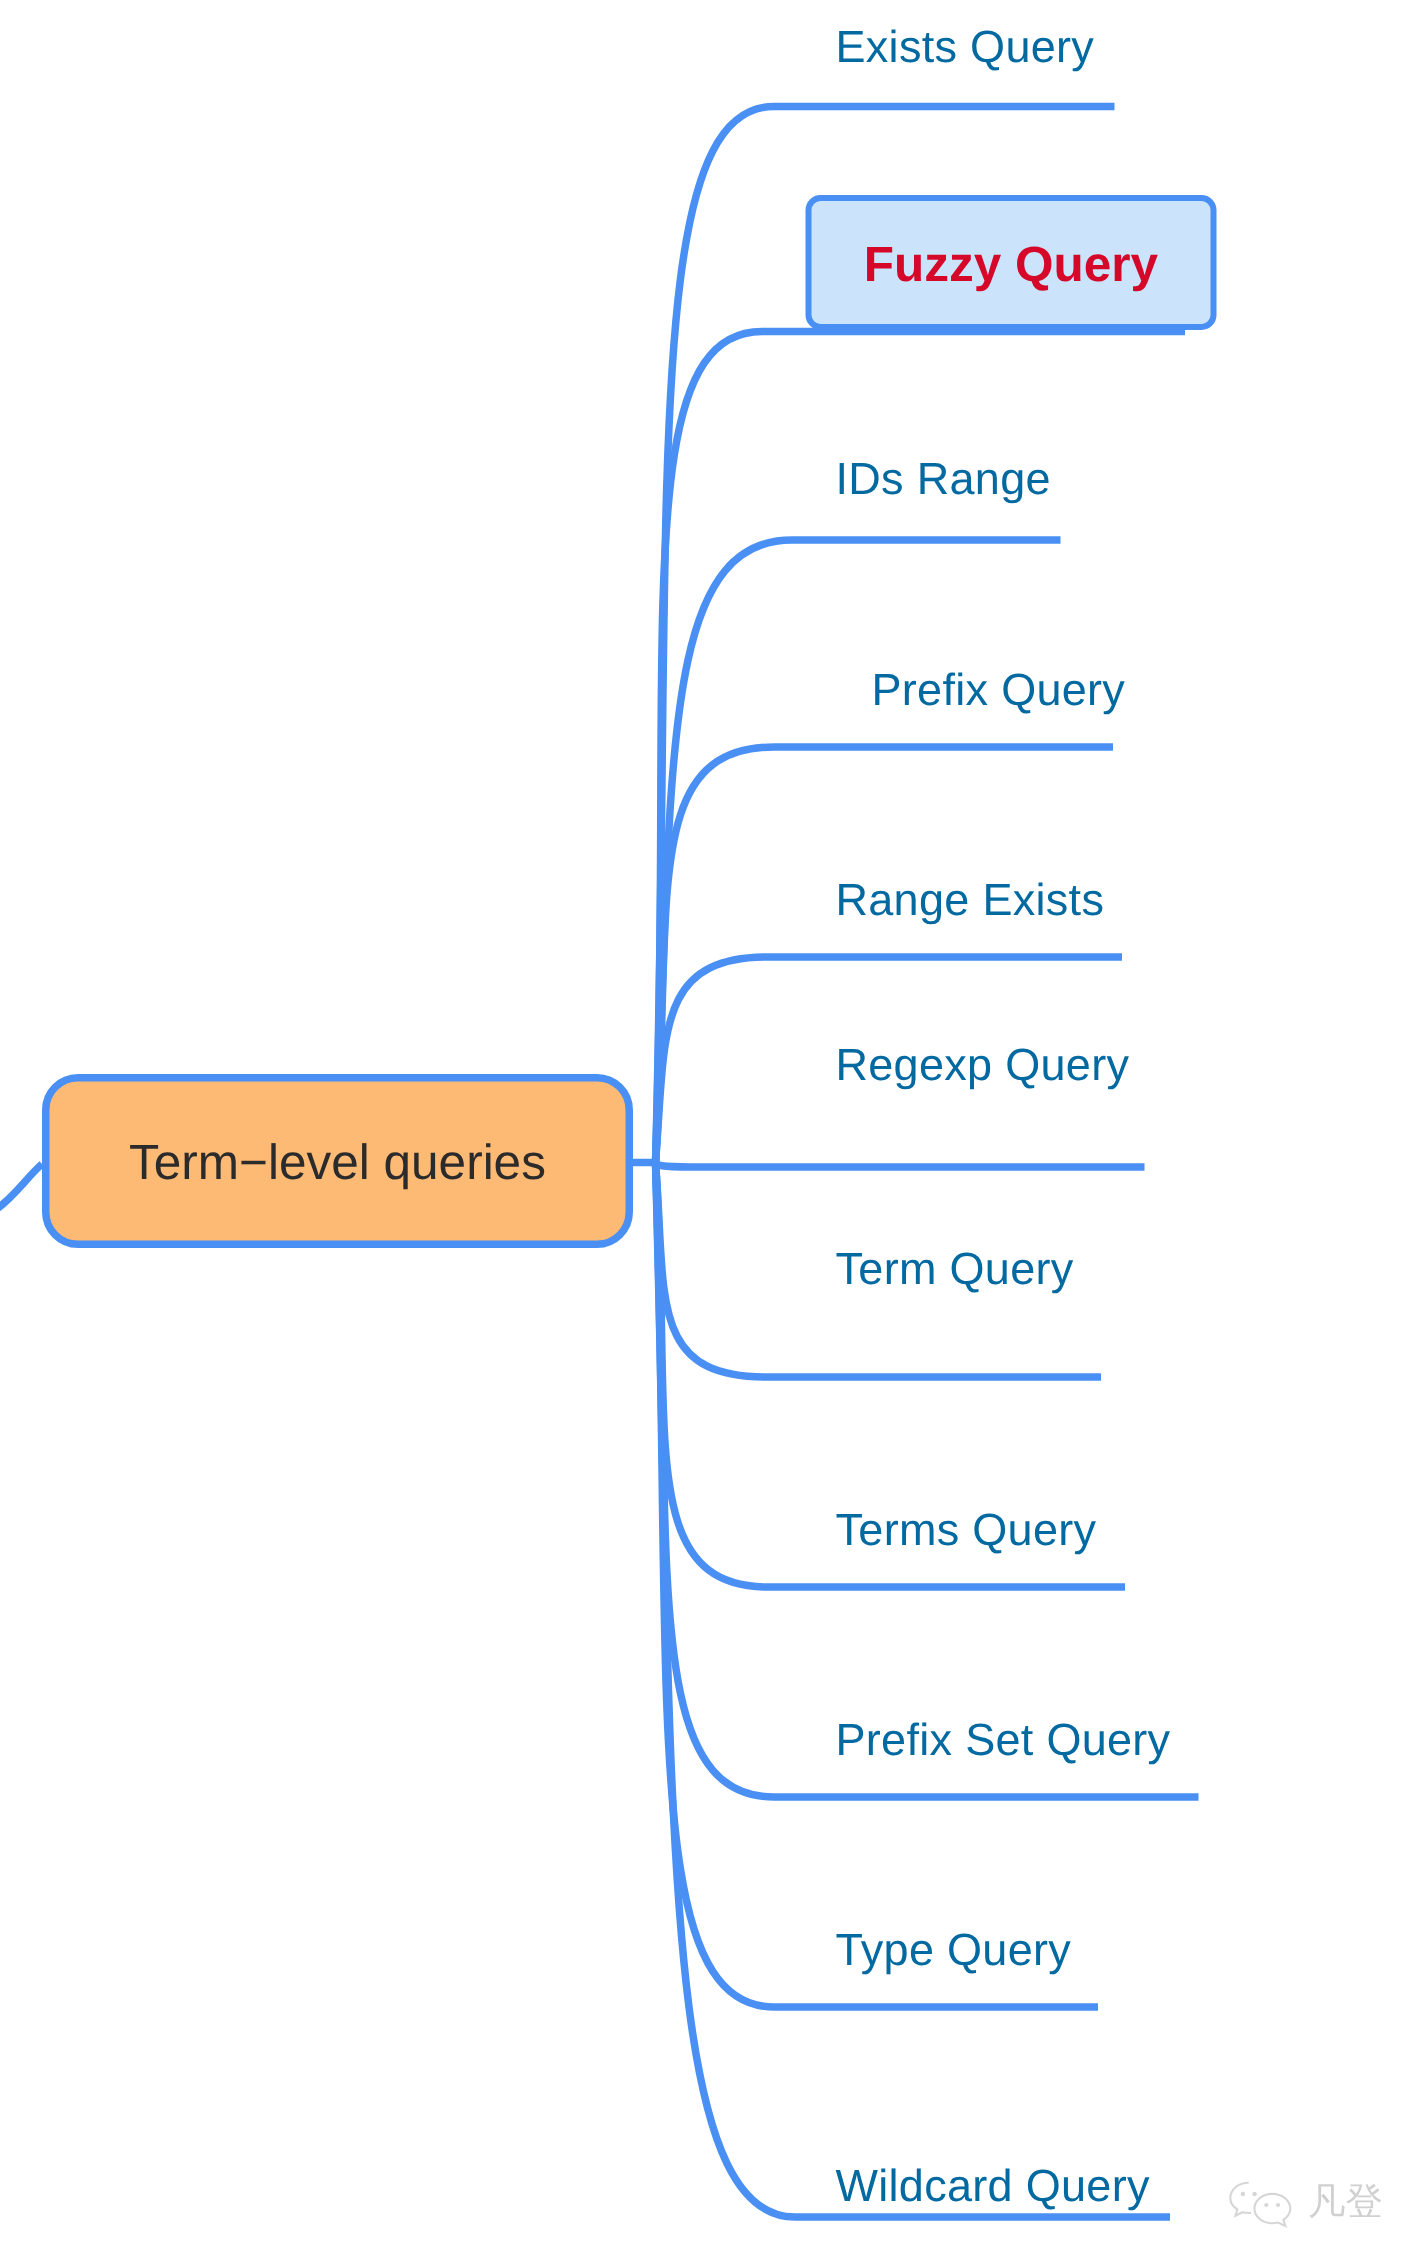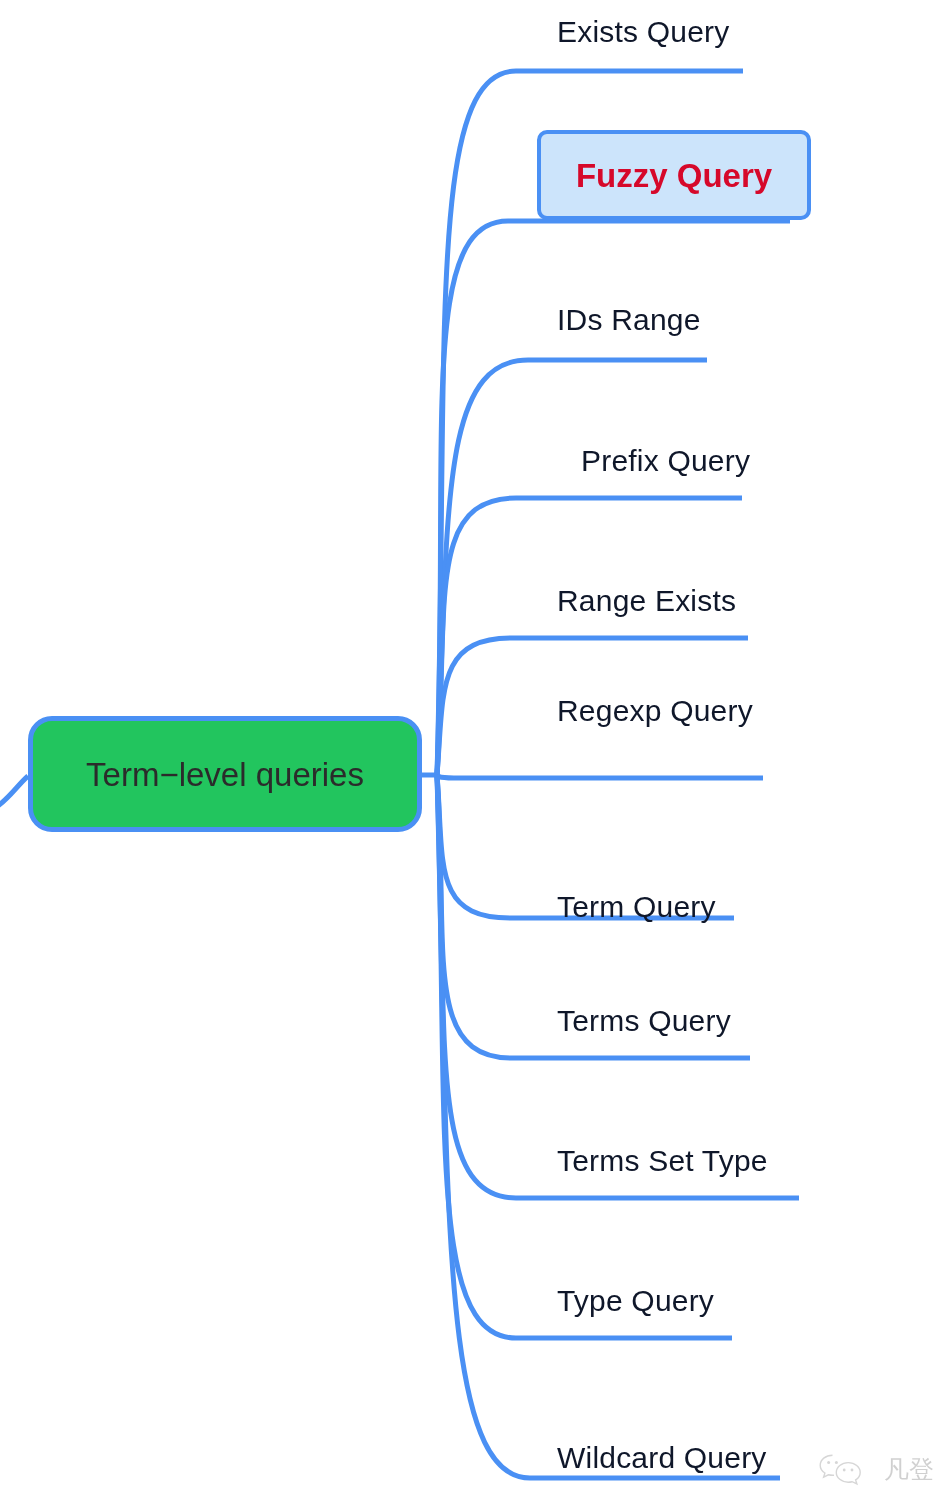--- a/index.html
+++ b/index.html
@@ -37,37 +37,37 @@
     stroke-linejoin: round;
   }
   .root-stub {
     fill: none;
     stroke: #4a90f4;
     stroke-width: 5;
     stroke-linecap: butt;
   }
   .node-label {
     position: absolute;
-    color: #0f172a;
+    color: #0369a1;
     font-size: 30px;
     font-weight: 400;
     letter-spacing: 0.2px;
     white-space: nowrap;
     line-height: 1;
   }
   .root-node {
     position: absolute;
     left: 28px;
     top: 716px;
     width: 394px;
     height: 116px;
     box-sizing: border-box;
     border: 5px solid #4a90f4;
     border-radius: 24px;
-    background: #22c55e;
+    background: #fdba74;
     display: flex;
     align-items: center;
     justify-content: center;
   }
   .root-text {
     color: #2b2b2b;
     font-size: 33px;
     font-weight: 400;
     white-space: nowrap;
     line-height: 1;
@@ -103,24 +103,23 @@
     opacity: 0.40;
   }
   .wm-logo {
     width: 46px;
     height: 34px;
     position: relative;
   }
   .wm-text {
     color: #8c8c8c;
     font-size: 25px;
-    font-family: Liberation Sans, sans-serif;
+    font-family: Liberation Mono, monospace;
     white-space: nowrap;
     line-height: 1;
-    margin-left: 12px;
   }
 </style>
 </head>
 <body>
 
 <div id="canvas">
 
   <svg class="mm-svg" viewBox="0 0 952 1510" preserveAspectRatio="none">
     <g id="branches-group">
         <path class="branch-path" d="M 422 775 L 437 775"></path>
@@ -142,23 +141,23 @@
   <div class="root-node">
     <span class="root-text">Term−level queries</span>
   </div>
 
   <div id="labels-layer">
       <div class="node-label" style="left: 557px; top: 17px;">Exists Query</div>
       <div class="node-label" style="left: 557px; top: 305px;">IDs Range</div>
       <div class="node-label" style="left: 581px; top: 446px;">Prefix Query</div>
       <div class="node-label" style="left: 557px; top: 586px;">Range Exists</div>
       <div class="node-label" style="left: 557px; top: 696px;">Regexp Query</div>
-      <div class="node-label" style="left: 557px; top: 892px;">Term Query</div>
+      <div class="node-label" style="left: 557px; top: 832px;">Term Query</div>
       <div class="node-label" style="left: 557px; top: 1006px;">Terms Query</div>
-      <div class="node-label" style="left: 557px; top: 1146px;">Terms Set Type</div>
+      <div class="node-label" style="left: 557px; top: 1146px;">Prefix Set Query</div>
       <div class="node-label" style="left: 557px; top: 1286px;">Type Query</div>
       <div class="node-label" style="left: 557px; top: 1426px; margin-top: 17px;">Wildcard Query</div>
     </div>
 
   <div class="highlight-node">
     <span class="highlight-text">Fuzzy Query</span>
   </div>
 
   <div class="watermark">
     <span class="wm-logo">

